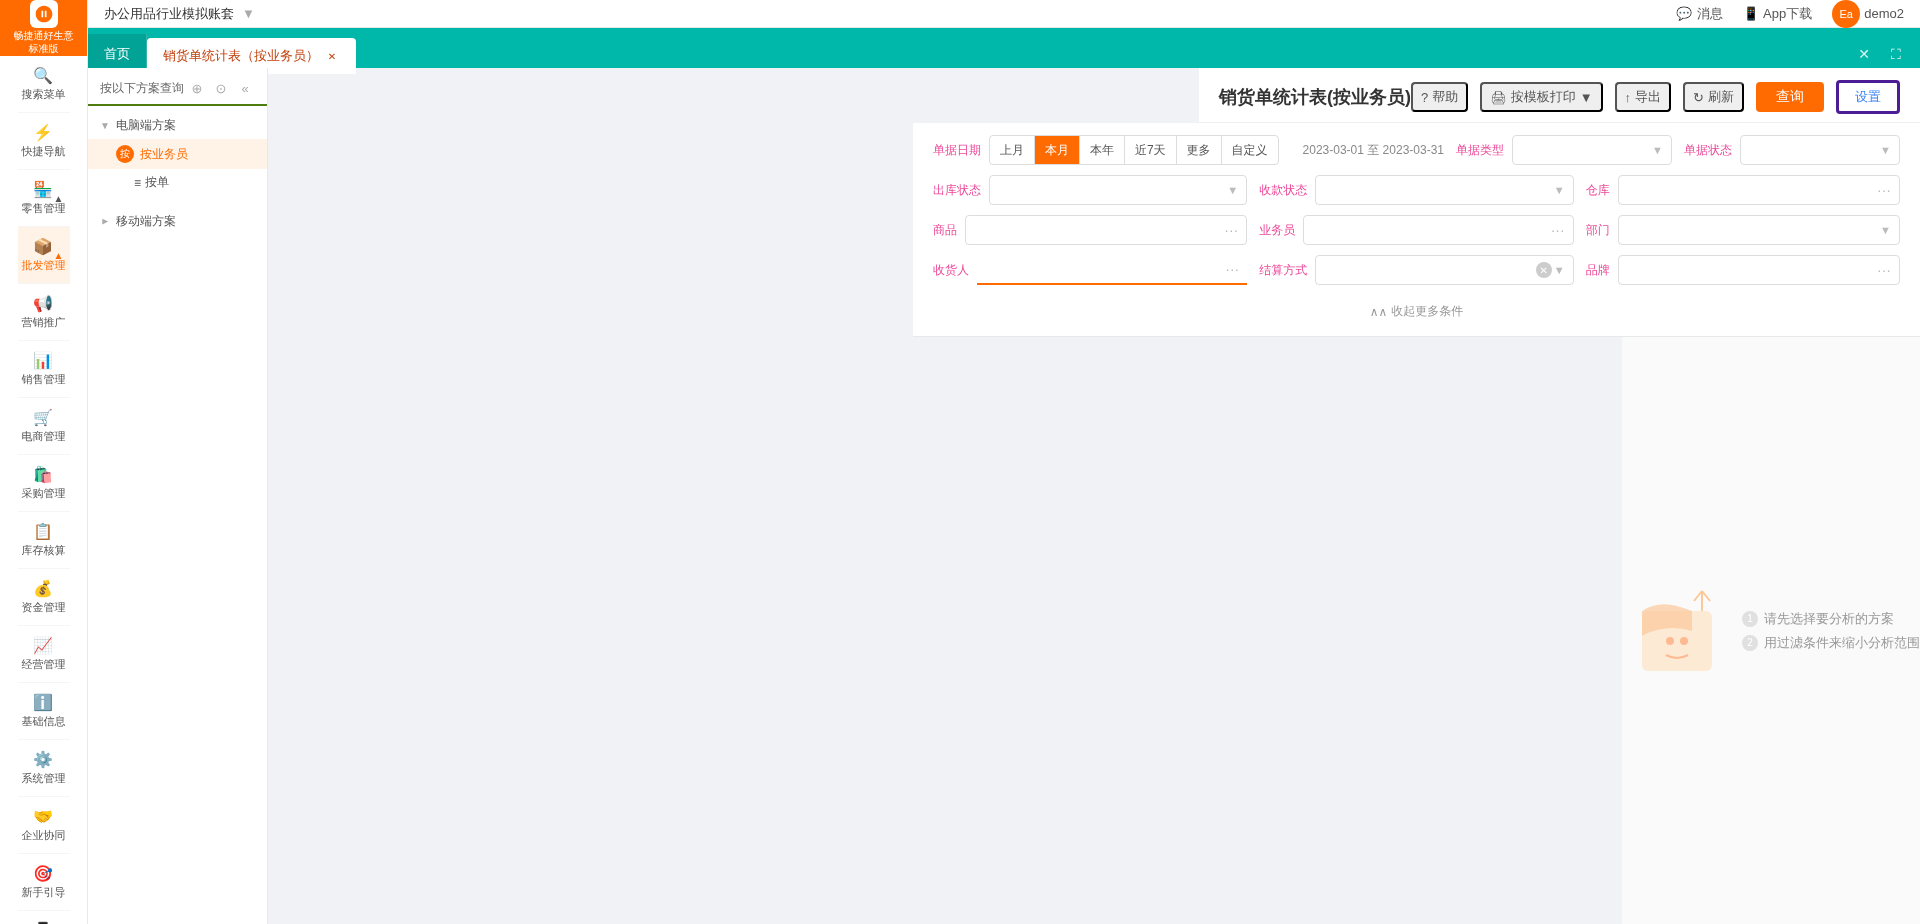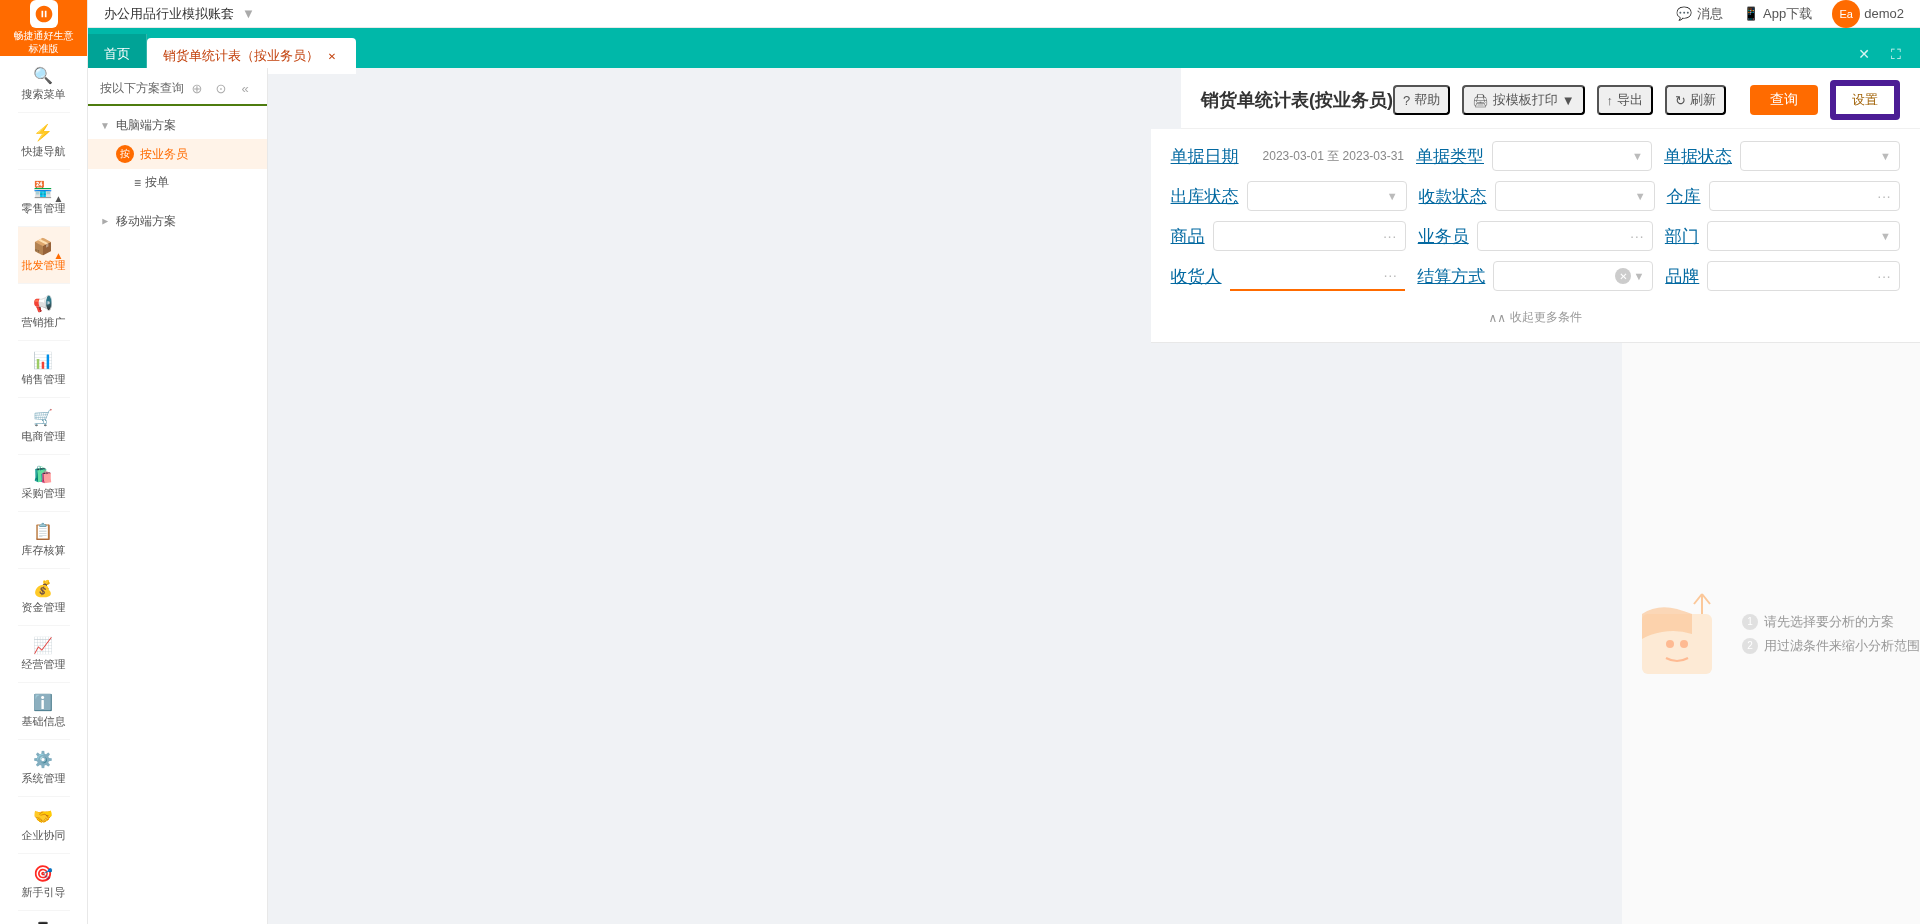--- a/index.html
+++ b/index.html
@@ -290,26 +290,25 @@
       border-radius: 4px;
     }
     .header-action-btn.primary {
       background: #ff6b00;
       color: #fff;
       border: none;
       padding: 6px 20px;
       border-radius: 4px;
       font-size: 14px;
       cursor: pointer;
-      margin-left: 12px;
     }
     .header-action-btn.settings {
-      border: 6px solid #4c1d95;
+      border: 3px solid #4c1d95;
       background: #fff;
-      color: #a16207;
+      color: #3b82f6;
       padding: 5px 16px;
       border-radius: 4px;
     }
 
     
     .filter-area {
       background: #fff;
       padding: 12px 20px;
       border-bottom: 1px solid #e8e8e8;
     }
@@ -320,25 +319,24 @@
       gap: 12px;
     }
     .filter-row:last-child { margin-bottom: 0; }
     .filter-item {
       display: flex;
       align-items: center;
       gap: 8px;
       flex: 1;
     }
     .filter-label {
-      font-size: 17px;
-      color: #0369a1;
+      font-size: 12px;
+      color: #ec4899;
       white-space: nowrap;
       min-width: fit-content;
-      text-decoration: underline;
     }
     .filter-control {
       flex: 1;
       height: 30px;
       border: 1px solid #ddd;
       border-radius: 4px;
       display: flex;
       align-items: center;
       padding: 0 8px;
       background: #fff;
@@ -679,20 +677,40 @@
             <span>设置</span>
           </button>
         </div>
       </div>
 
       <div class="filter-area">
 
         <div class="filter-row">
           <div class="filter-item" style="flex:none;gap:8px;align-items:center;">
             <span class="filter-label">单据日期</span>
+            <div class="date-tabs">
+              <div class="date-tab">
+                  <span>上月</span>
+                </div>
+              <div class="date-tab active">
+                  <span>本月</span>
+                </div>
+              <div class="date-tab">
+                  <span>本年</span>
+                </div>
+              <div class="date-tab">
+                  <span>近7天</span>
+                </div>
+              <div class="date-tab">
+                  <span>更多</span>
+                </div>
+              <div class="date-tab">
+                  <span>自定义</span>
+                </div>
+            </div>
             <span class="date-range-text">2023-03-01 至 2023-03-31</span>
           </div>
 
           <div class="filter-item">
             <span class="filter-label">单据类型</span>
             <div class="filter-control">
               <span class="control-text"></span>
               <span class="control-arrow">▼</span>
             </div>
           </div>

